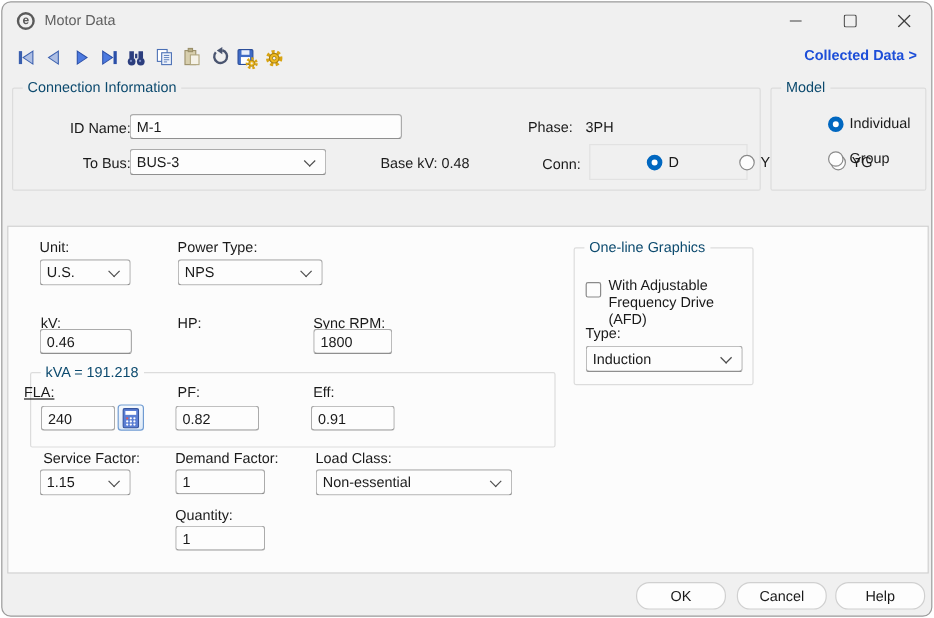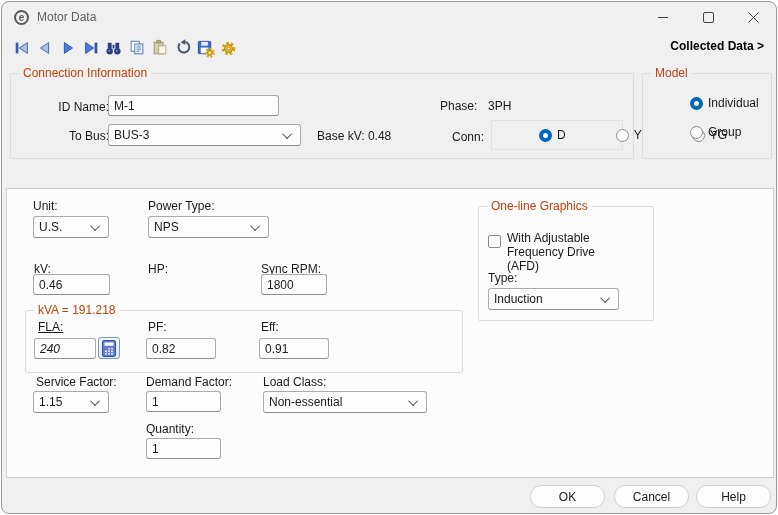--- a/index.html
+++ b/index.html
@@ -12,24 +12,24 @@
   
   .titlebar { position:absolute; left:0; top:0; width:100%; height:30px; display:flex; align-items:center; }
   .app-icon { width:15px; height:15px; margin-left:12px; border:2px solid #5a5a5a; border-radius:50%;
     display:flex; align-items:center; justify-content:center; font-size:10px; font-weight:bold; color:#5a5a5a; }
   .title-text { margin-left:8px; color:#5f5f5f; font-size:12px; }
   .winbtns { position:absolute; right:0; top:0; height:30px; display:flex; }
   .winbtn { width:45px; height:30px; display:flex; align-items:center; justify-content:center; background:transparent; border:none; cursor:pointer; }
   
   .toolbar { position:absolute; left:0; top:31px; width:100%; height:30px; display:flex; align-items:center; padding-left:9px; }
   .tbtn { width:21px; height:22px; margin-right:2px; border:none; background:transparent; display:flex; align-items:center; justify-content:center; cursor:pointer; }
-  .link { position:absolute; right:12px; top:6px; color:#000000; font-weight:600; font-size:12px; cursor:pointer; }
+  .link { position:absolute; right:12px; top:6px; color:#1d4ed8; font-weight:600; font-size:12px; cursor:pointer; }
   
   .group { position:absolute; border:1px solid #dcdcdc; border-radius:2px; }
-  .group-label { position:absolute; top:-8px; left:8px; background:#f0f0f0; padding:0 4px; font-size:12px; color:#c2410c; white-space:nowrap; }
+  .group-label { position:absolute; top:-8px; left:8px; background:#f0f0f0; padding:0 4px; font-size:12px; color:#0c4a6e; white-space:nowrap; }
   .group-label.on-panel { background:#fcfcfc; }
   
   .tin { position:absolute; height:21px; background:#fdfdfd; border:1px solid #ababab; border-bottom-color:#8f8f8f;
     border-radius:3px; font-family:"Liberation Sans",sans-serif; font-size:12px; color:#1a1a1a; padding:0 5px; outline:none; }
   .combo { position:absolute; height:22px; background:#fdfdfd; border:1px solid #ababab; border-bottom-color:#8f8f8f;
     border-radius:3px; display:flex; align-items:center; padding:0 5px; cursor:pointer; }
   .combo .ctext { flex:1; font-size:12px; white-space:nowrap; overflow:hidden; }
   .chev { width:7px; height:7px; border-left:1.4px solid #4d4d4d; border-bottom:1.4px solid #4d4d4d;
     transform:rotate(-45deg) translateY(-2px); margin-right:3px; flex:none; }
   .lbl { position:absolute; font-size:12px; white-space:nowrap; color:#1a1a1a; }
@@ -148,23 +148,23 @@
         <circle cx="10" cy="10" r="4.2" fill="#eeb91f" stroke="#a87f0e" stroke-width="1"></circle>
         <circle cx="10" cy="10" r="1.6" fill="#f0f0f0" stroke="#a87f0e" stroke-width="0.8"></circle>
       </svg>
     </button>
     <span class="link">Collected Data &gt;</span>
   </div>
 
   <div class="group" style="left:8px; top:71px; width:624px; height:86px;">
     <span class="group-label">Connection Information</span>
     <span class="lbl" style="left:12px; top:26px; width:86px; text-align:right;">ID Name:</span>
-    <input class="tin" style="left: 97px; top: 21px; width: 171px;" readonly="" value="M-1">
+    <input class="tin" style="left: 97px; top: 21px; width: 227px;" readonly="" value="M-1">
     <span class="lbl" style="left:12px; top:55px; width:86px; text-align:right;">To Bus:</span>
-    <div class="combo" style="left:97px; top:50px; width:193px;">
+    <div class="combo" style="left:97px; top:50px; width:164px;">
       <span class="ctext">BUS-3</span>
       <span class="chev"></span>
     </div>
     <span class="lbl" style="left:306px; top:55px;">Base kV: 0.48</span>
     <span class="lbl" style="left:429px; top:25px;">Phase:</span>
     <span class="lbl" style="left:477px; top:25px;">3PH</span>
     <span class="lbl" style="left:429px; top:56px; width:44px; text-align:right;">Conn:</span>
     <div style="position:absolute; left:480px; top:46px; width:132px; height:30px; border:1px solid #e2e2e2; display:flex; align-items:center; padding-left:10px; gap:13px;">
       <span class="radio-row">
         <span class="radio checked"></span>
@@ -212,22 +212,22 @@
     <input class="tin" style="left: 26px; top: 85px; width: 77px;" readonly="" value="0.46">
 
     <span class="lbl" style="left:141px; top:73px;">HP:</span>
 
     <span class="lbl" style="left:254px; top:73px;">Sync RPM:</span>
     <input class="tin" style="left: 254px; top: 85px; width: 66px;" readonly="" value="1800">
 
     <div class="group" style="left:18px; top:121px; width:438px; height:63px;">
       <span class="group-label on-panel">kVA = 191.218</span>
     </div>
-    <span class="lbl" style="left:31px; top:131px;text-decoration:underline;">FLA:</span>
-    <input class="tin" style="left: 27px; top: 149px; width: 62px; font-style: italic;" readonly="" value="240">
+    <span class="lbl" style="left:13px; top:131px;text-decoration:underline;">FLA:</span>
+    <input class="tin" style="left: 27px; top: 149px; width: 62px;" readonly="" value="240">
     <button class="calcbtn" style="left:91px; top:148px;">
       <svg width="14" height="17" viewBox="0 0 14 17">
         <rect x="0.5" y="0.5" width="13" height="16" rx="1.5" fill="#5b7fd4" stroke="#35549e"></rect>
         <rect x="2.5" y="2.5" width="9" height="3.2" fill="#fff"></rect>
         <circle cx="4" cy="8.6" r="0.95" fill="#e05a5a"></circle>
           <circle cx="7" cy="8.6" r="0.95" fill="#fff"></circle>
           <circle cx="10" cy="8.6" r="0.95" fill="#fff"></circle>
         <circle cx="4" cy="11.2" r="0.95" fill="#fff"></circle>
           <circle cx="7" cy="11.2" r="0.95" fill="#fff"></circle>
           <circle cx="10" cy="11.2" r="0.95" fill="#fff"></circle>
@@ -252,21 +252,21 @@
 
     <span class="lbl" style="left:256px; top:186px;">Load Class:</span>
     <div class="combo" style="left:256px; top:202px; width:164px;">
       <span class="ctext">Non-essential</span>
       <span class="chev"></span>
     </div>
 
     <span class="lbl" style="left:139px; top:233px;">Quantity:</span>
     <input class="tin" style="left: 139px; top: 249px; width: 75px;" readonly="" value="1">
 
-    <div class="group" style="left:471px; top:17px; width:176px; height:115px;">
+    <div class="group" style="left:471px; top:17px; width:150px; height:115px;">
       <span class="group-label on-panel">One-line Graphics</span>
       <div style="position:absolute; left:9px; top:24px; display:flex; gap:6px;">
         <span class="checkbox" style="margin-top:4px;"></span>
         <span style="width:118px; line-height:14px; font-size:12px;">With Adjustable Frequency Drive (AFD)</span>
       </div>
       <span class="lbl" style="left:9px; top:64px;">Type:</span>
       <div class="combo" style="left:9px; top:81px; width:131px;">
         <span class="ctext">Induction</span>
         <span class="chev"></span>
       </div>

